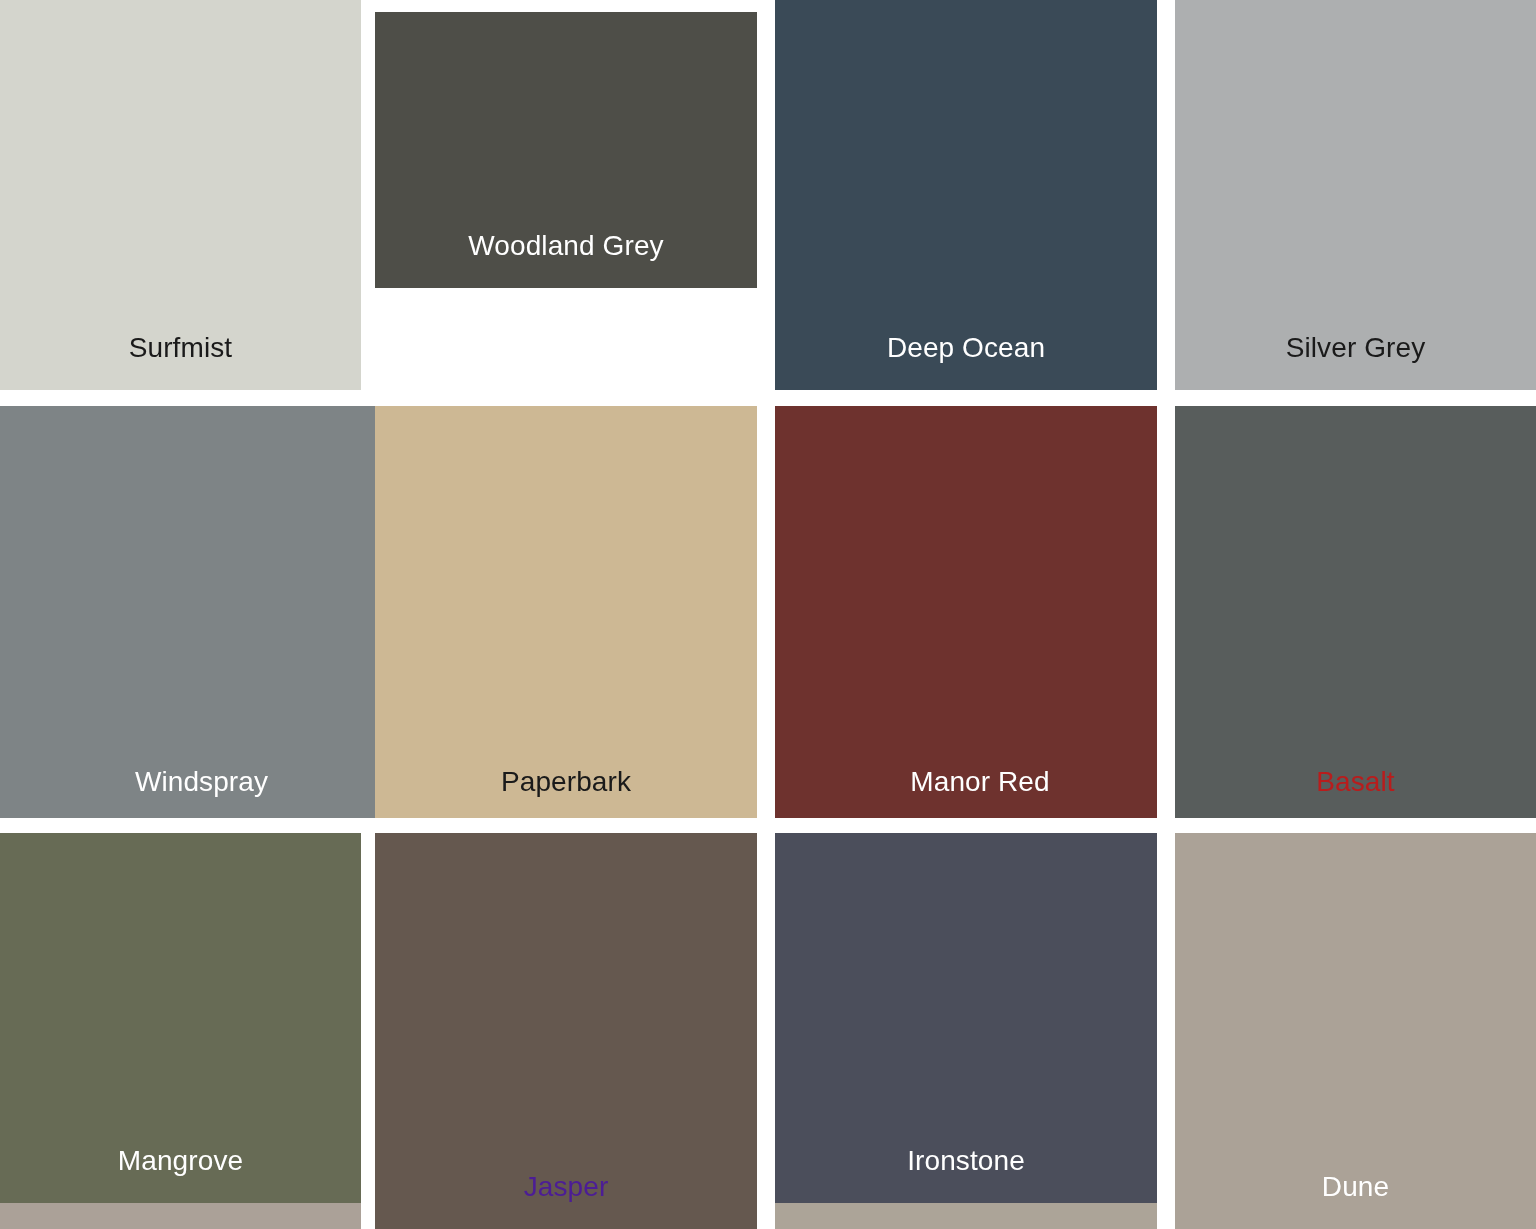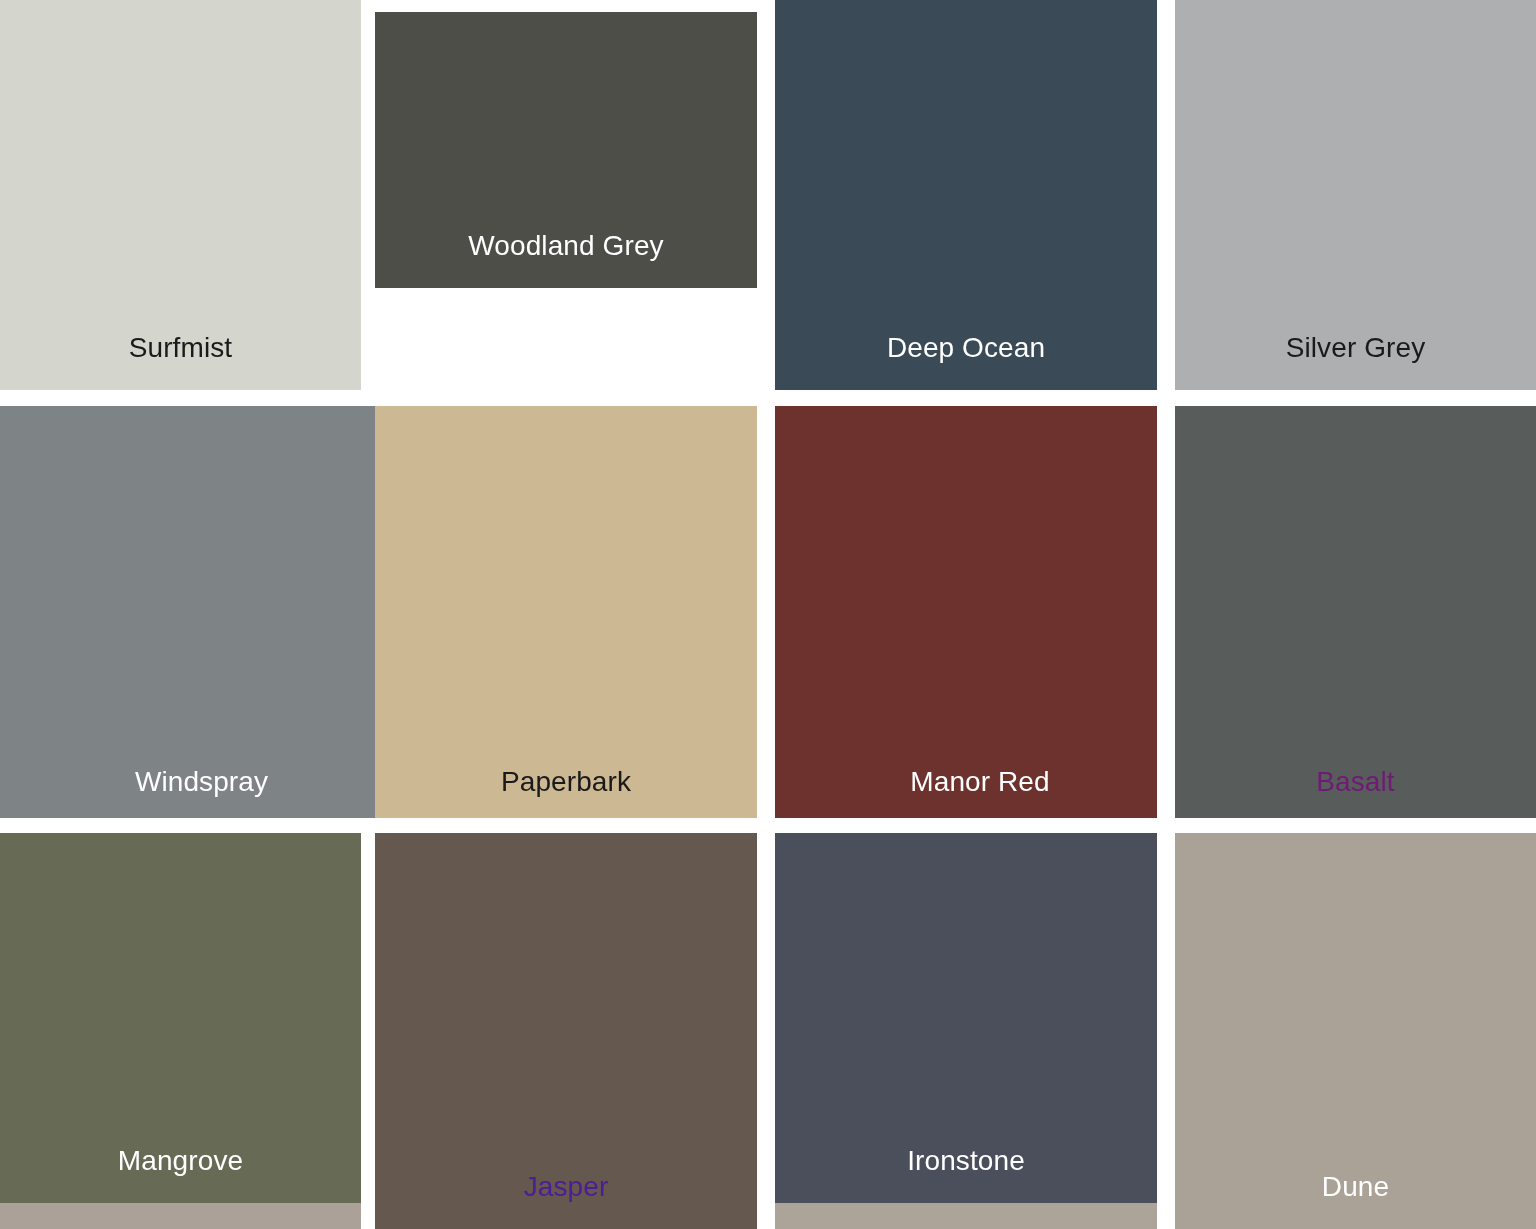--- a/index.html
+++ b/index.html
@@ -91,21 +91,21 @@
     <div class="swatch" style="left: 375px; top: 406px; width: 382px; height: 412px;">
       <div class="swatch-fill" style="background: rgb(205, 184, 148);"></div>
       <div class="swatch-label label-dark" style="color: rgb(26, 26, 26); margin-bottom: 22px;">Paperbark</div>
     </div>
     <div class="swatch" style="left: 775px; top: 406px; width: 382px; height: 412px; padding-left: 28px;">
       <div class="swatch-fill" style="background: rgb(110, 50, 46);"></div>
       <div class="swatch-label label-light" style="color: rgb(255, 255, 255); margin-bottom: 22px;">Manor Red</div>
     </div>
     <div class="swatch" style="left: 1175px; top: 406px; width: 361px; height: 412px;">
       <div class="swatch-fill" style="background: rgb(88, 93, 92);"></div>
-      <div class="swatch-label label-light" style="color: #701a75; margin-bottom: 22px;">Basalt</div>
+      <div class="swatch-label label-light" style="color: #b91c1c; margin-bottom: 22px;">Basalt</div>
     </div>
     <div class="swatch" style="left: 0px; top: 833px; width: 361px; height: 396px;">
       <div class="swatch-fill" style="background: rgb(103, 107, 85);"></div>
       <div class="bleed-strip" style="height: 26px; background: rgb(171, 161, 152);"></div>
       <div class="swatch-label label-light" style="color: rgb(255, 255, 255); margin-bottom: 54px;">Mangrove</div>
     </div>
     <div class="swatch" style="left: 375px; top: 833px; width: 382px; height: 396px;">
       <div class="swatch-fill" style="background: rgb(101, 88, 79);"></div>
       <div class="swatch-label label-light" style="color: #4c1d95; margin-bottom: 28px;">Jasper</div>
     </div>

